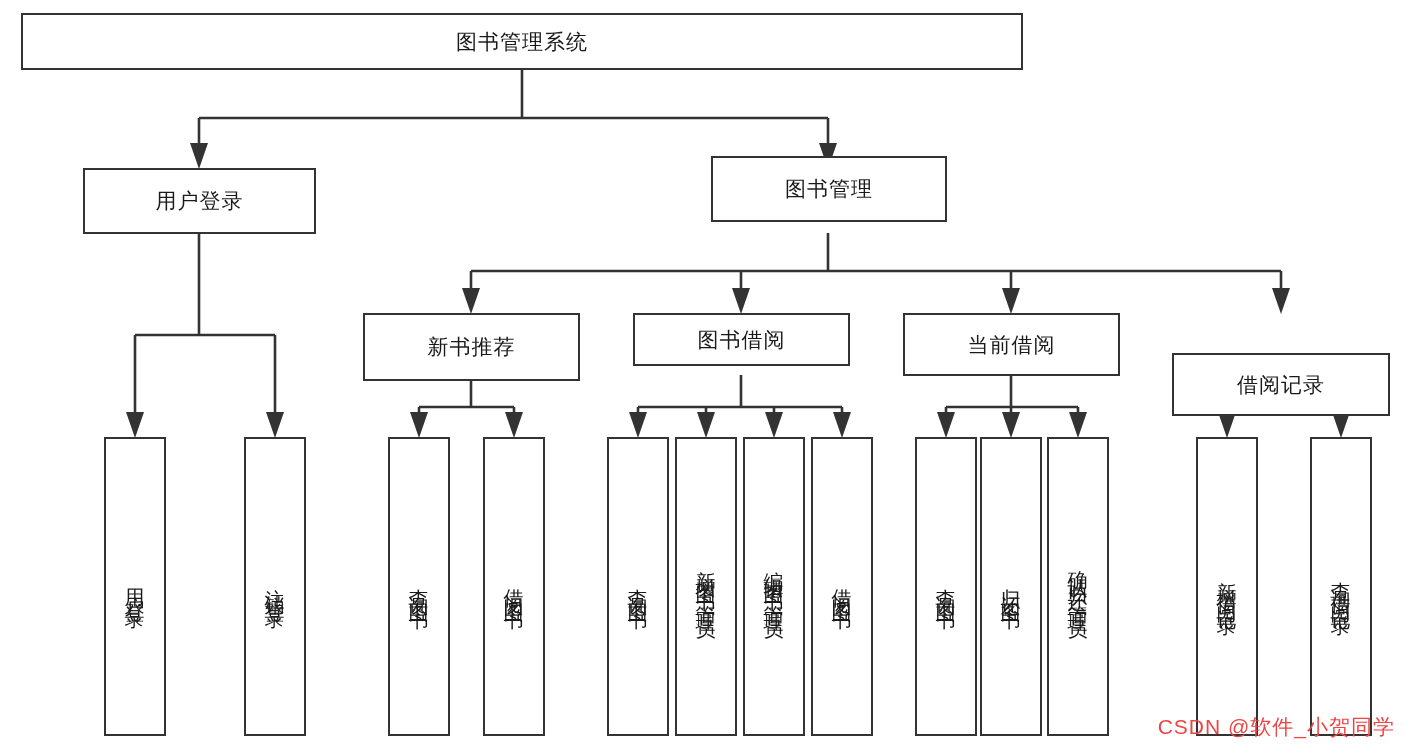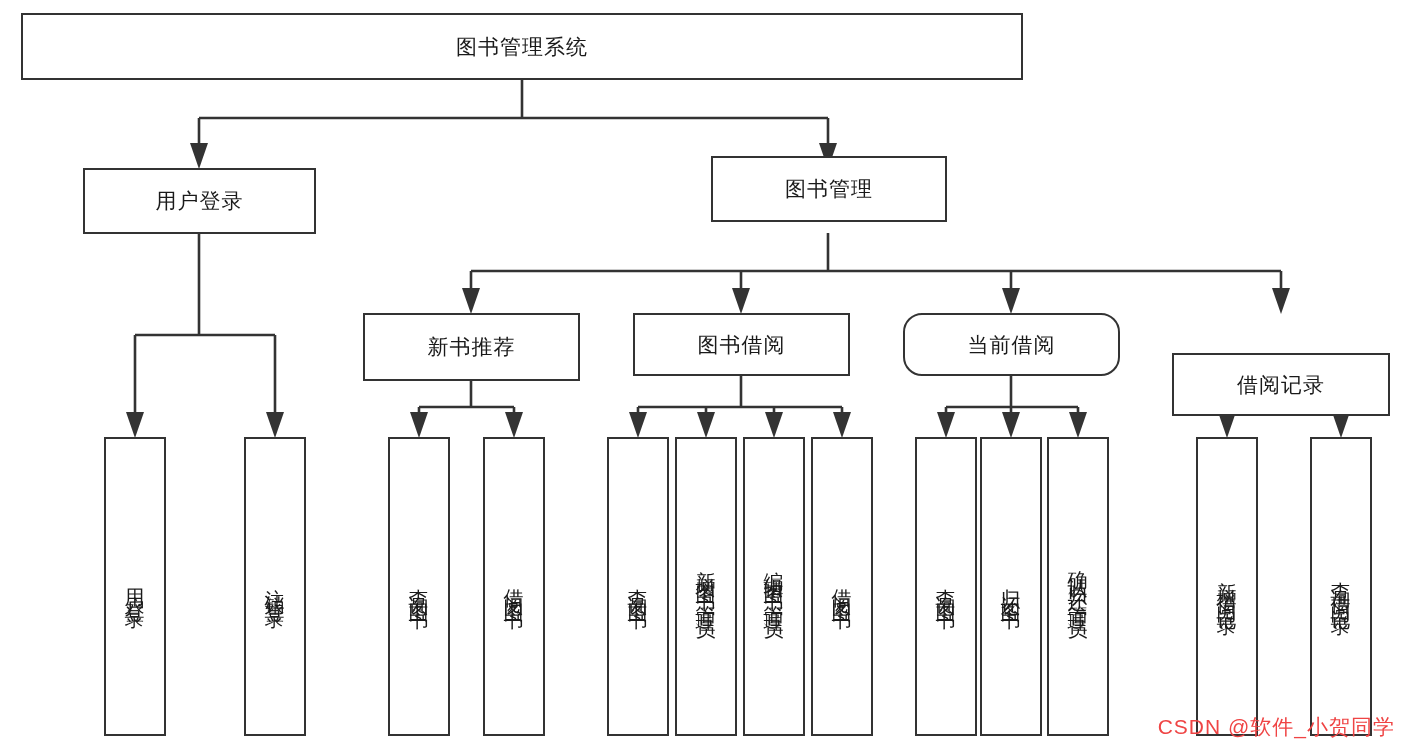--- a/index.html
+++ b/index.html
@@ -52,26 +52,26 @@
   .watermark {
     position: absolute;
     right: 10px;
     bottom: 6px;
     font-size: 21px;
     color: #ef4444;
     letter-spacing: 1px;
     pointer-events: none;
   }
   
-  .n-root { left: 21px;  top: 13px;  width: 1002px; height: 67px; }
+  .n-root { left: 21px;  top: 13px;  width: 1002px; height: 57px; }
   .n-l2a  { left: 83px;  top: 168px; width: 233px;  height: 66px; }
   .n-l2b  { left: 711px; top: 156px; width: 236px;  height: 66px; }
   .n-l3a  { left: 363px; top: 313px; width: 217px;  height: 68px; }
-  .n-l3b  { left: 633px; top: 313px; width: 217px;  height: 63px; }
-  .n-l3c  { left: 903px; top: 313px; width: 217px;  height: 63px; border-radius: 19px; }
+  .n-l3b  { left: 633px; top: 313px; width: 217px;  height: 53px; }
+  .n-l3c  { left: 903px; top: 313px; width: 217px;  height: 63px; }
   .n-l3d  { left: 1172px;top: 313px; width: 218px;  height: 63px; margin-top: 40px; }
   
   .g1a { left: 104px; }  .g1b { left: 244px; }
   .g2a { left: 388px; }  .g2b { left: 483px; }
   .g3a { left: 607px; }  .g3b { left: 675px; }  .g3c { left: 743px; }  .g3d { left: 811px; }
   .g4a { left: 915px; }  .g4b { left: 980px; }  .g4c { left: 1047px; }
   .g5a { left: 1196px; } .g5b { left: 1310px; }
 </style>
 </head>
 <body>

